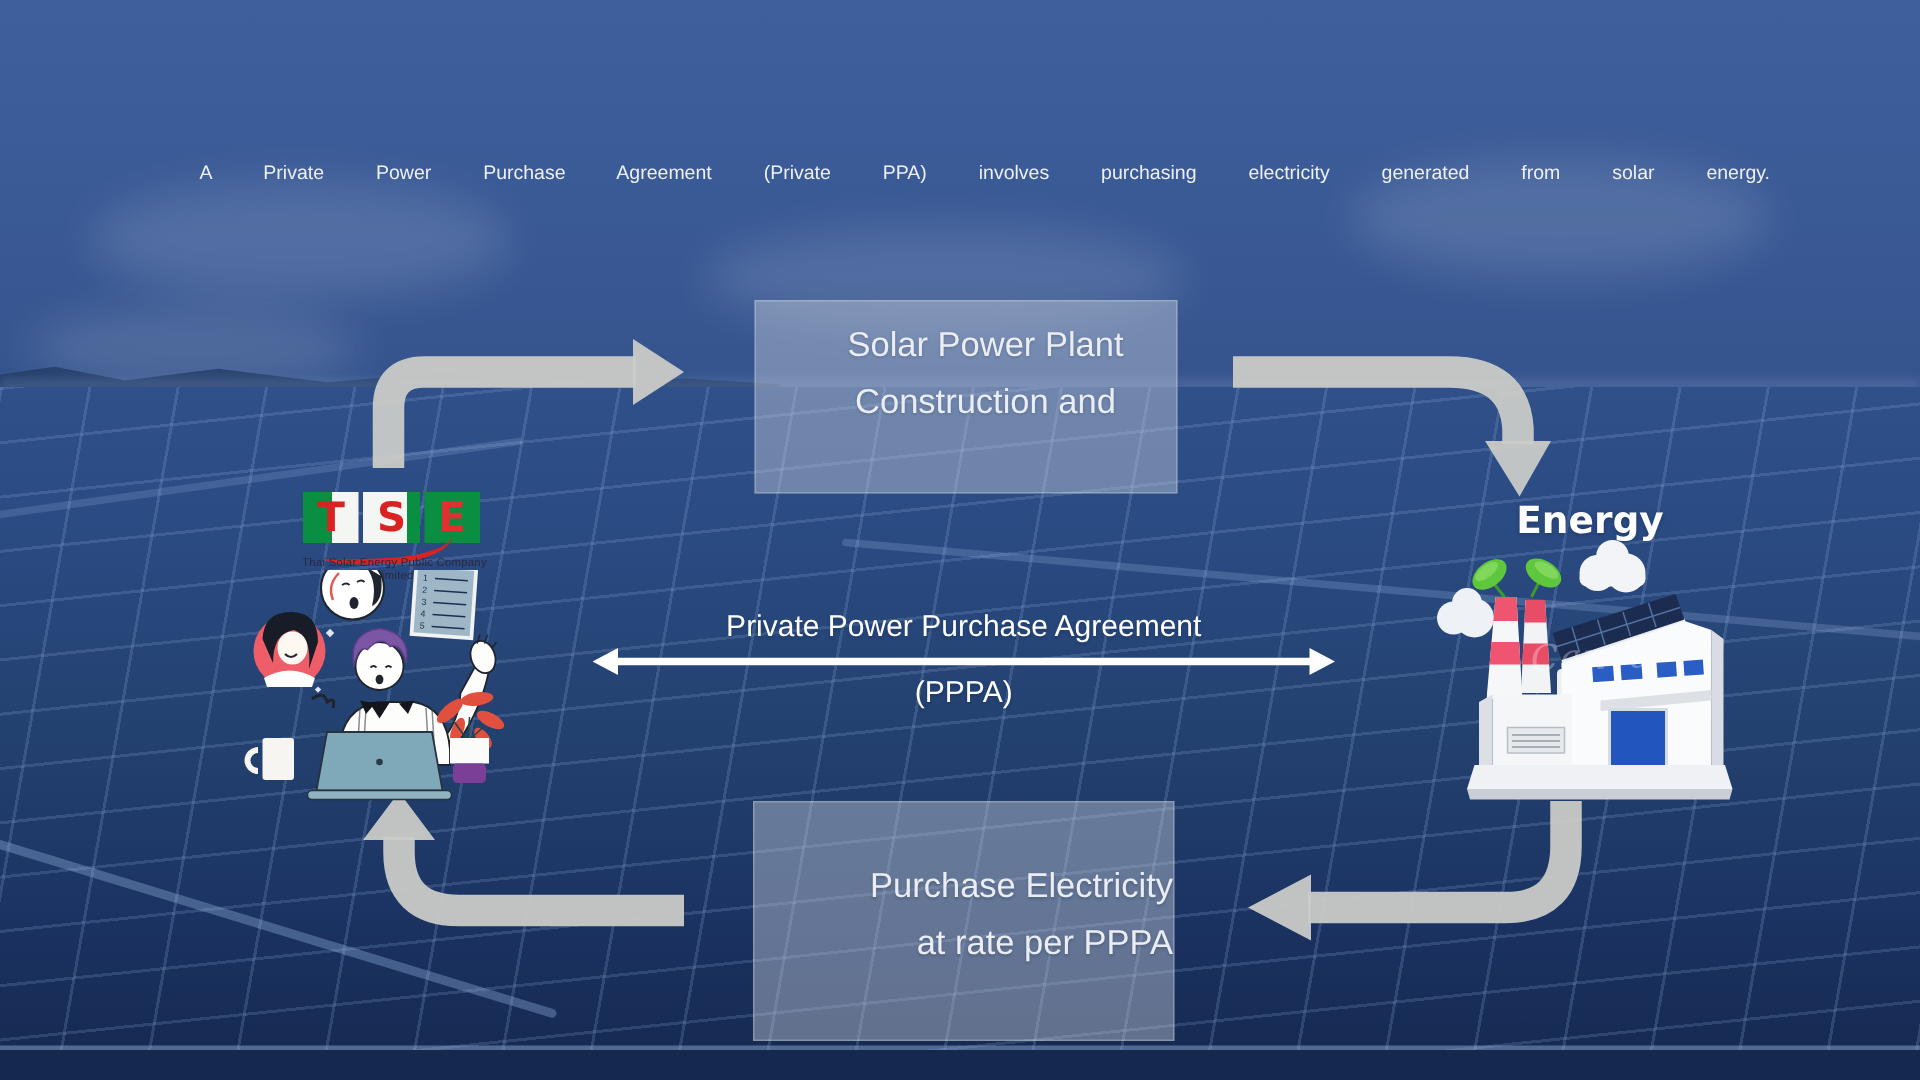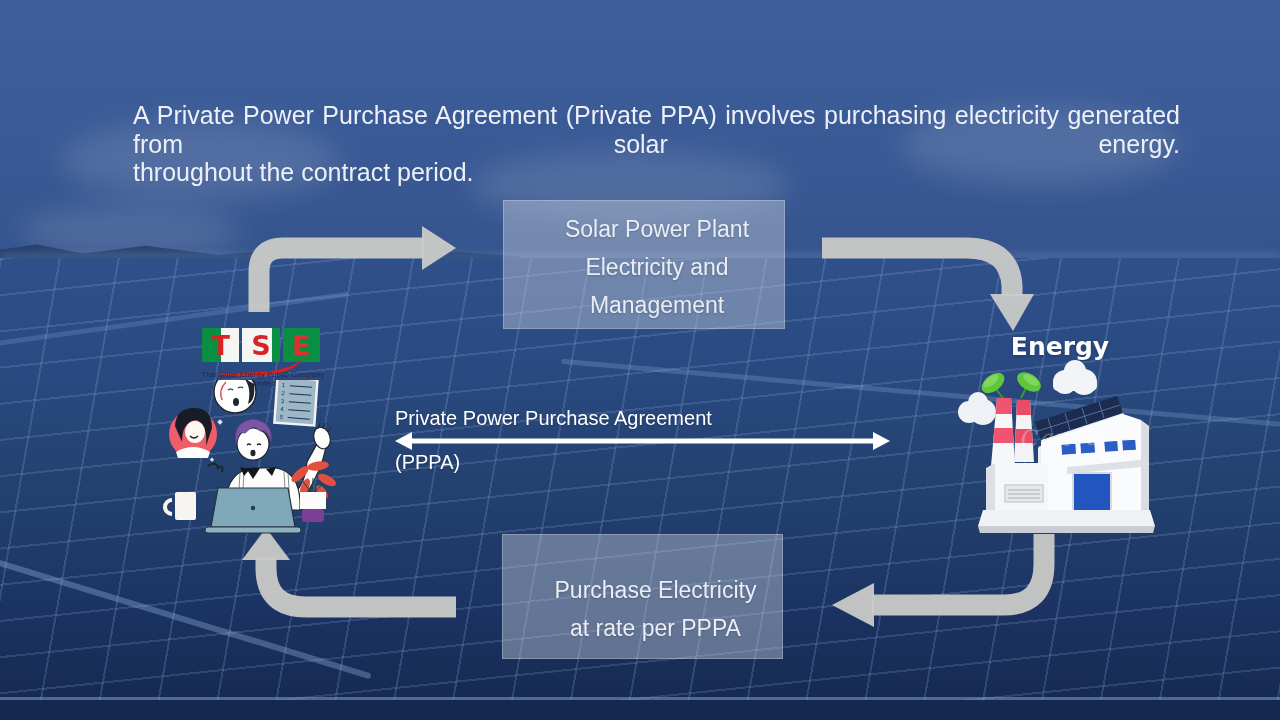--- a/index.html
+++ b/index.html
@@ -23,33 +23,33 @@
   .seam1{left:-40px;top:612px;width:420px;height:6px;transform:rotate(17deg);}
   .seam2{left:560px;top:392px;width:760px;height:5px;transform:rotate(5deg);opacity:.7;}
   .seam3{left:-30px;top:318px;width:380px;height:5px;transform:rotate(-8deg);opacity:.6;}
   .walkway{left:0;top:697px;width:1280px;height:23px;
     background:linear-gradient(to bottom,rgba(150,180,225,0.45) 0 3px,#15284d 3px 100%);}
 
   
   .title{left:0;top:28px;width:1280px;text-align:center;color:#f6f8fb;
     font-family:"DejaVu Sans",sans-serif;font-weight:bold;font-size:47px;letter-spacing:2px;
     text-shadow:0 2px 4px rgba(8,18,40,0.35);}
-  .intro{left:133px;top:101px;width:1047px;color:#edf0f6;font-size:25px;line-height:28.5px;}
+  .intro{left:133px;top:101px;width:1047px;color:#edf0f6;font-size:13px;line-height:28.5px;}
   .intro .jline{text-align:justify;text-align-last:justify;}
   .intro .lline{text-align:left;}
 
   
   .flowbox{background:rgba(203,210,222,0.42);border:1px solid rgba(230,236,244,0.28);
     color:#eaeef4;text-align:center;font-size:23px;line-height:38px;
     text-shadow:0 1px 2px rgba(20,35,60,0.25);padding-left:26px;}
   .box-top{left:503px;top:200px;width:282px;height:129px;padding-top:9px;box-sizing:border-box;}
-  .box-bottom{left:502px;top:534px;width:281px;height:125px;padding-top:36px;box-sizing:border-box;}
-
-  
-  .ppa{left:395px;top:406px;width:495px;display:flex;flex-direction:column;color:#fff;}
+  .box-bottom{left:502px;top:534px;width:281px;height:160px;padding-top:36px;box-sizing:border-box;text-align:right;}
+
+  
+  .ppa{left:395px;top:406px;width:495px;display:flex;flex-direction:column;align-items:center;color:#fff;}
   .ppa .t1{font-size:20px;line-height:24px;text-shadow:0 1px 2px rgba(20,35,60,0.3);}
   .ppa .t2{font-size:20px;line-height:24px;margin-top:0;text-shadow:0 1px 2px rgba(20,35,60,0.3);}
   .ppa svg{margin-top:2px;}
 
   
   .tse-logo{left:202px;top:328px;width:118px;height:34px;display:flex;gap:3px;}
   .tse-cell{flex:1;display:flex;align-items:center;justify-content:center;
     font-family:"DejaVu Sans",sans-serif;font-weight:bold;font-size:27px;color:#d92323;}
   .cell-t{background:linear-gradient(90deg,#0a8f42 52%,#f4f6f4 52%);}
   .cell-s{background:linear-gradient(90deg,#f4f6f4 78%,#0a8f42 78%);}
@@ -80,42 +80,40 @@
   <div class="abs mountains"></div>
   <div class="abs horizon"></div>
   <div class="abs panels"></div>
   <div class="abs seam seam1"></div>
   <div class="abs seam seam2"></div>
   <div class="abs seam seam3"></div>
   <div class="abs walkway"></div>
 
   <div class="abs intro">
     <div class="jline">A Private Power Purchase Agreement (Private PPA) involves purchasing electricity generated from solar energy.</div>
-    <div class="lline">throughout the contract period.</div>
   </div>
 
   <svg class="abs" style="left:0;top:0;" width="1280" height="720">
     <g fill="none" stroke="#cbccc8" stroke-width="21" opacity="0.94">
       <path d="M259,312 L259,272 Q259,248 283,248 L424,248"></path>
       <path d="M822,248 L966,248 Q1010,248 1012,286 L1012,296"></path>
       <path d="M1044,534 L1044,564 Q1044,605 1004,605 L872,605"></path>
       <path d="M456,607 L306,607 Q266,607 266,568 L266,558"></path>
     </g>
     <g fill="#cbccc8" opacity="0.94">
       <polygon points="422,226 422,270 456,248"></polygon>
       <polygon points="990,294 1034,294 1013,331"></polygon>
       <polygon points="874,583 874,627 832,605"></polygon>
       <polygon points="242,560 290,560 266,528"></polygon>
     </g>
   </svg>
 
   <div class="abs flowbox box-top">
     <div>Solar Power Plant</div>
-    <div>Electricity and</div>
-    <div>Management</div>
+    <div>Construction and</div>
   </div>
   <div class="abs flowbox box-bottom">
     <div>Purchase Electricity</div>
     <div>at rate per PPPA</div>
   </div>
 
   <div class="abs ppa">
     <div class="t1">Private Power Purchase Agreement</div>
     <svg width="495" height="18">
       <line x1="15" y1="9" x2="480" y2="9" stroke="#ffffff" stroke-width="5"></line>

